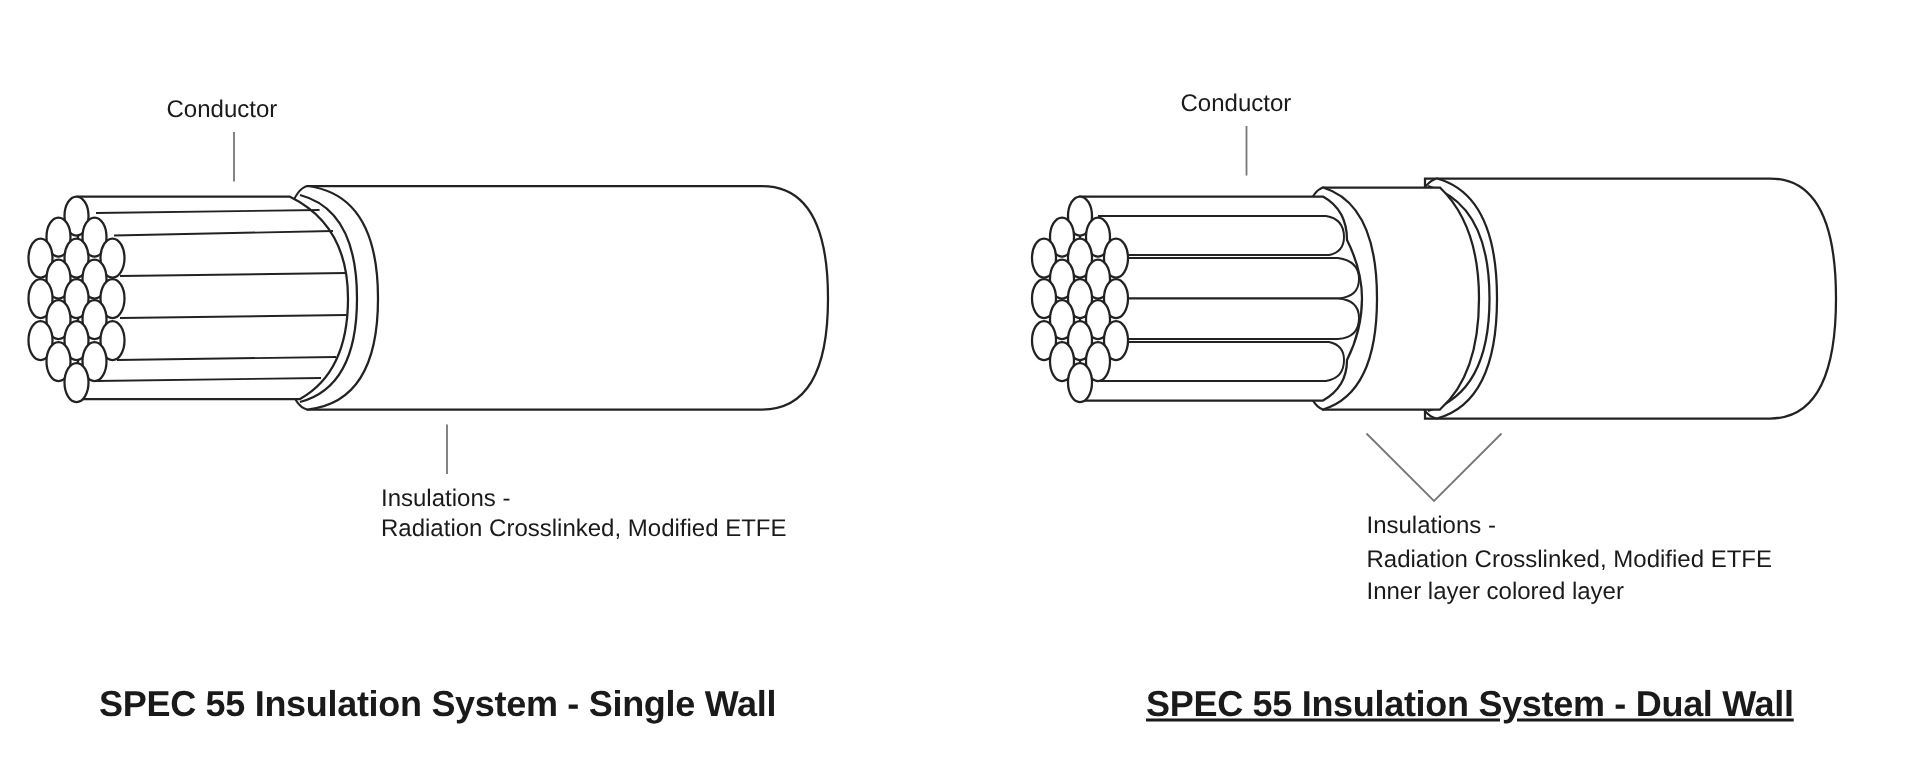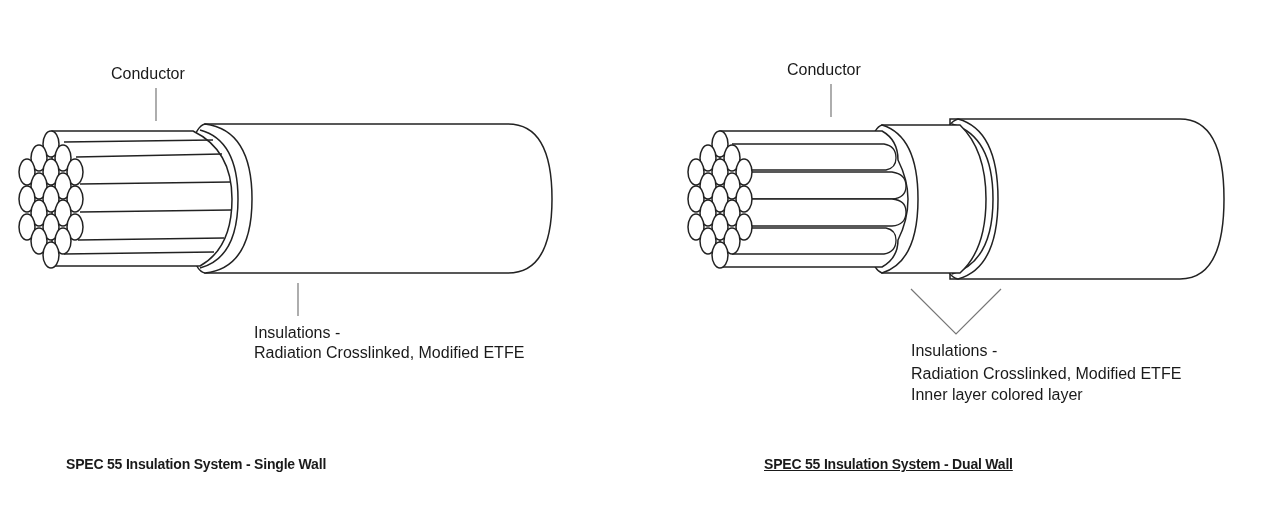--- a/index.html
+++ b/index.html
@@ -1,20 +1,20 @@
 <!DOCTYPE html>
 <html><head>
   <meta charset="utf-8">
   <style>
     html, body { margin: 0; padding: 0; background: #ffffff; }
     body { width: 1280px; height: 518px; position: relative; overflow: hidden; font-family: "Liberation Sans", sans-serif; color: #1a1a1a; }
     .panel { position: absolute; top: 0; height: 450px; }
     .panel svg { position: absolute; left: 0; top: 0; }
     .label { position: absolute; font-size: 16px; line-height: 20px; color: #1a1a1a; white-space: nowrap; }
-    .caption { position: absolute; font-size: 14px; font-weight: bold; color: #1a1a1a; white-space: nowrap; letter-spacing: -0.2px; }
+    .caption { position: absolute; font-size: 24px; font-weight: bold; color: #1a1a1a; white-space: nowrap; letter-spacing: -0.2px; }
   </style>
 </head>
 <body>
 
 <div class="panel" style="left:0;width:640px;">
   <svg width="640" height="518" viewBox="0 0 640 518">
     <g fill="#fff" stroke="#222" stroke-width="1.5">
 
       <path d="M205,124 L508,124 Q552,124 552,199 Q552,273 508,273 L205,273 Z"></path>
 

